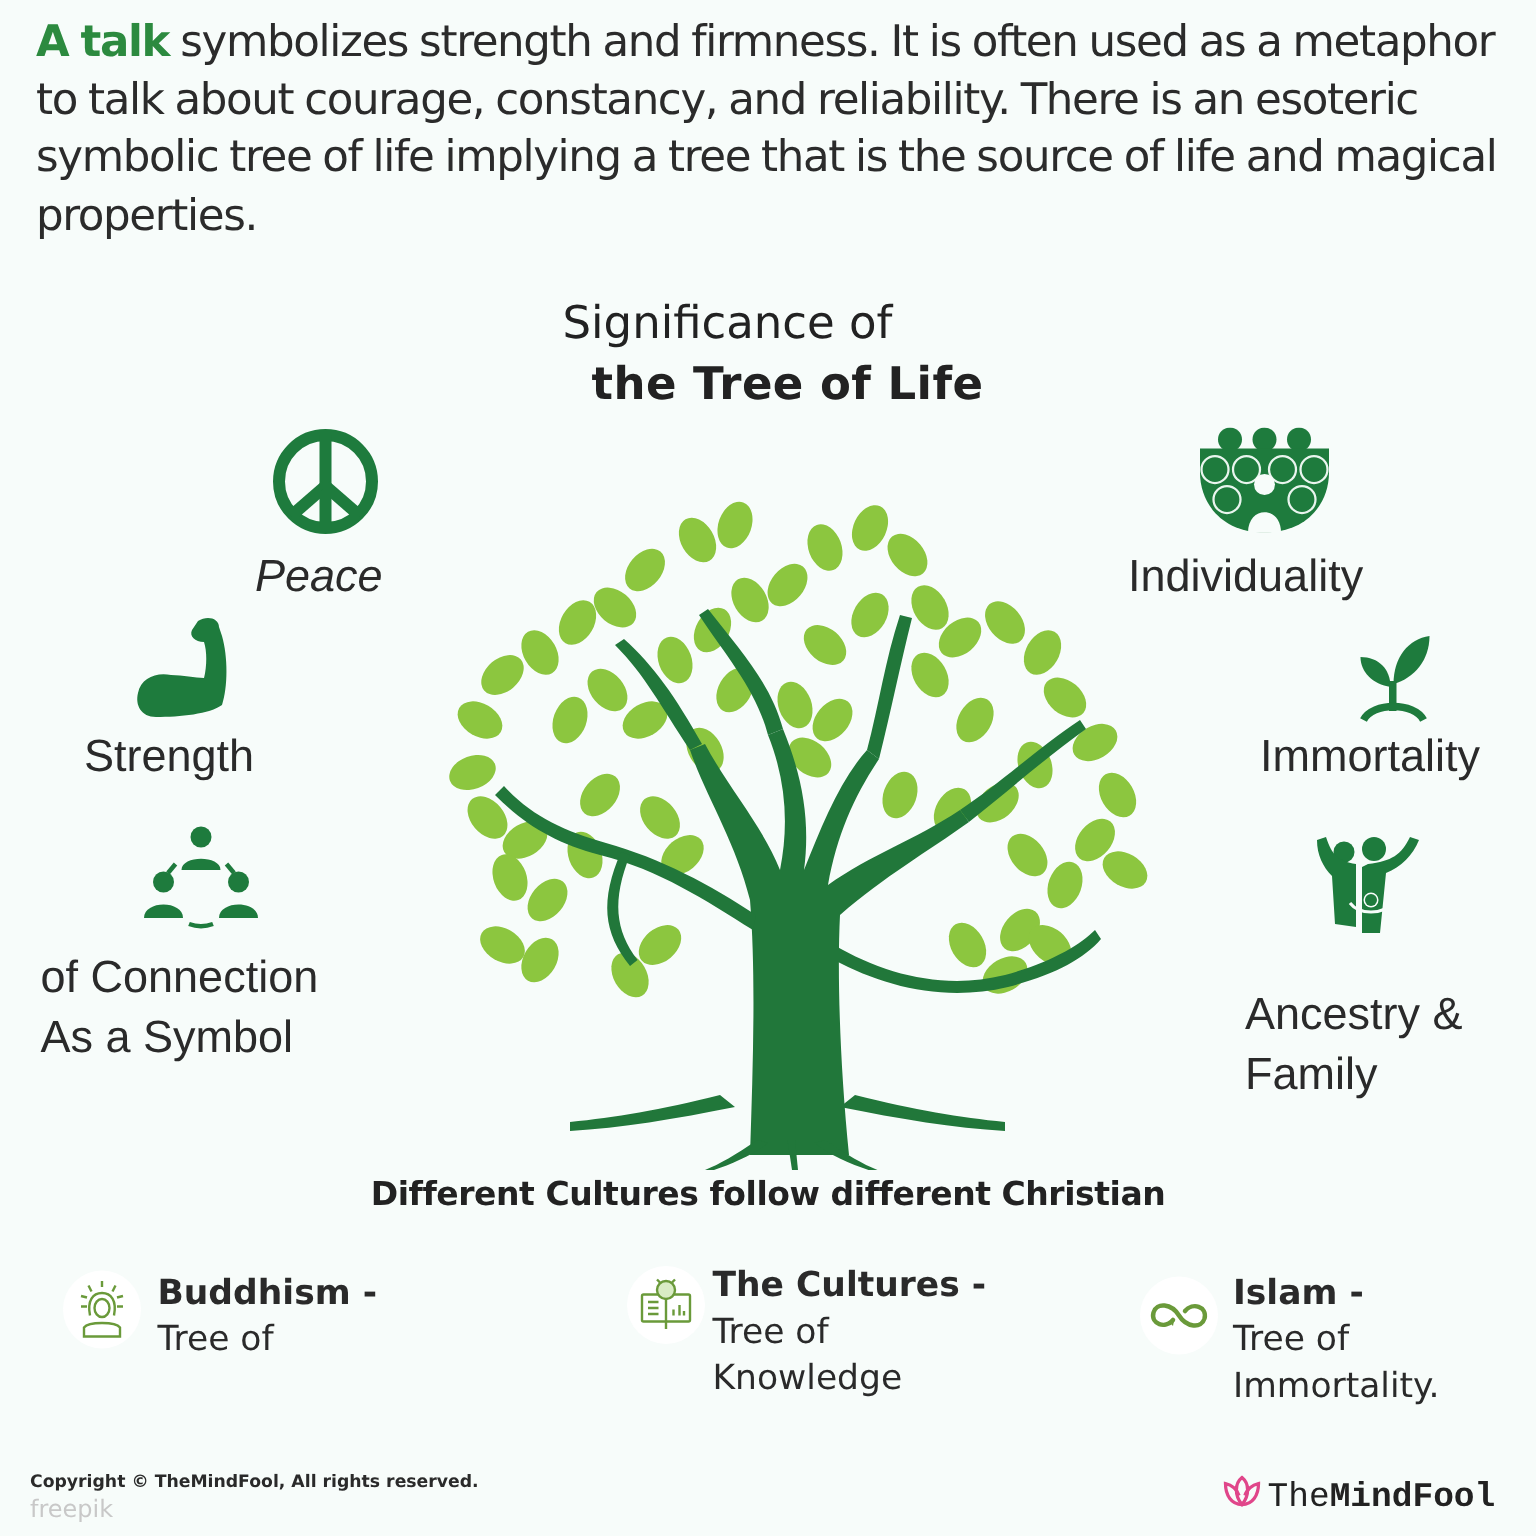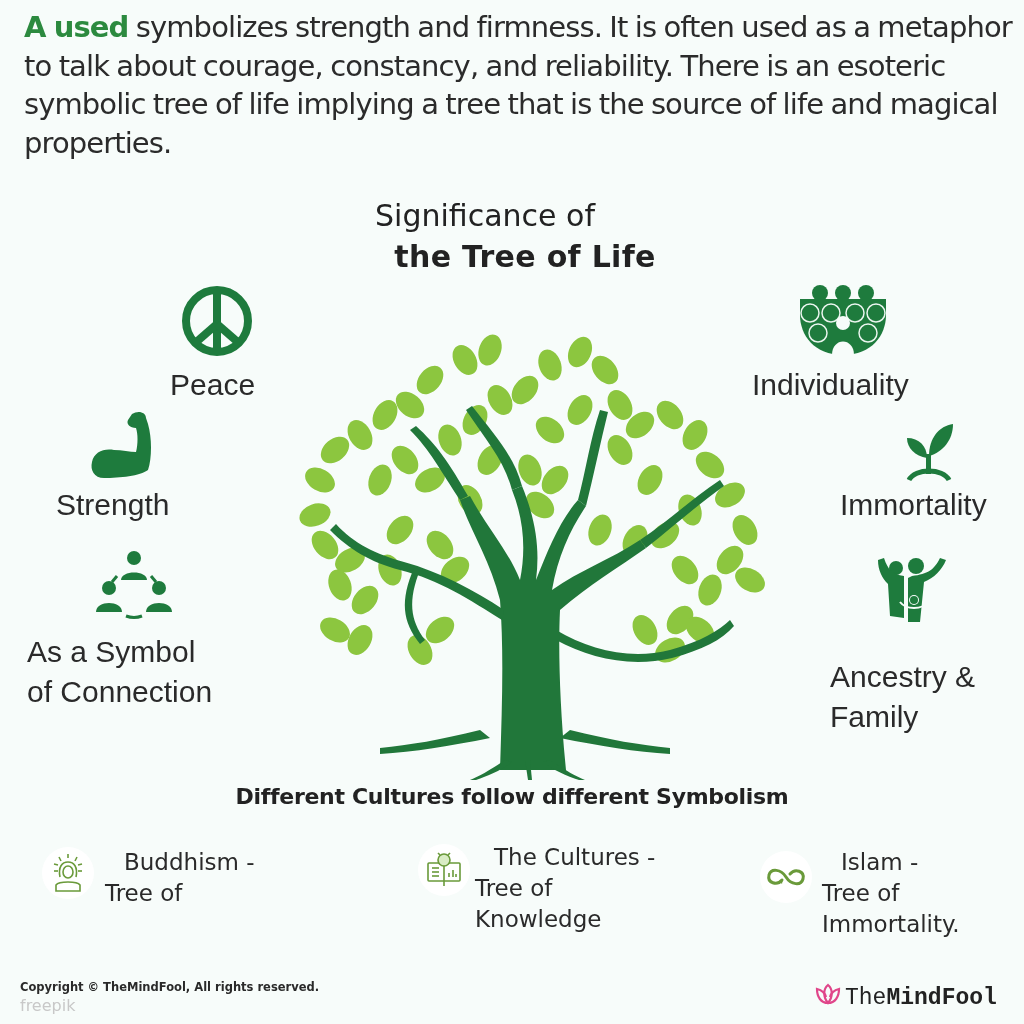--- a/index.html
+++ b/index.html
@@ -33,56 +33,56 @@
     font-family:"DejaVu Sans", sans-serif; font-weight:bold; font-size:22px; color:#222; letter-spacing:-0.3px;
   }
   .culture { position:absolute; }
   .culture .cicon {
     position:absolute; width:52px; height:52px; border-radius:50%;
     background:#ffffff; display:flex; align-items:center; justify-content:center;
   }
   .culture .ctext {
     position:absolute; font-family:"DejaVu Sans", sans-serif; font-size:23px; line-height:31px; color:#2a2a2a; white-space:nowrap;
   }
-  .culture .ctext b { font-weight:normal; display:block; font-size:23px;margin-left:19px; }
+  .culture .ctext b { font-weight:bold; display:block; font-size:23px; }
   .copyright {
     position:absolute; left:20px; top:980px;
     font-family:"DejaVu Sans", sans-serif; font-size:11.5px; font-weight:bold; color:#2a2a2a;
   }
   .freepik {
     position:absolute; left:20px; top:996px;
     font-family:"DejaVu Sans", sans-serif; font-size:16px; color:#c8c8c8;
   }
   .brand {
     position:absolute; left:815px; top:983px; display:flex; align-items:center; gap:4px;
     font-family:Liberation Mono, monospace; font-size:23px; color:#222;
   }
   .brand .b { font-weight:bold; }
 </style>
 </head>
 <body>
 
 <div class="intro">
-  <span class="lead">A used</span><span> symbolizes strength and firmness.  It is often used as a metaphor to talk about courage, constancy, and reliability. There is an esoteric symbolic tree of life implying a tree that is the source of life and magical properties.</span>
+  <span class="lead">A talk</span><span> symbolizes strength and firmness.  It is often used as a metaphor to talk about courage, constancy, and reliability. There is an esoteric symbolic tree of life implying a tree that is the source of life and magical properties.</span>
 </div>
 
 <div class="sig-title">
   <span class="l1">Significance of</span>
   <span class="l2">the Tree of Life</span>
 </div>
 
 <div class="ficon" style="left:180px;top:284px;">
   <svg width="74" height="74" viewBox="0 0 74 74">
     <circle cx="37" cy="37" r="31" fill="none" stroke="#1e7b3d" stroke-width="8"></circle>
     <line x1="37" y1="6" x2="37" y2="68" stroke="#1e7b3d" stroke-width="8"></line>
     <line x1="37" y1="40" x2="14" y2="60" stroke="#1e7b3d" stroke-width="8"></line>
     <line x1="37" y1="40" x2="60" y2="60" stroke="#1e7b3d" stroke-width="8"></line>
   </svg>
 </div>
-<div class="feature" style="left:170px;top:365px;">
+<div class="feature" style="left:170px;top:365px;font-style:italic;">
   <div class="label">Peace</div>
 </div>
 
 <div class="ficon" style="left:90px;top:410px;">
   <svg width="70" height="72" viewBox="0 0 70 72">
     <path d="M42 4 C48 0 56 2 56 8 L58 14 C62 28 62 48 58 60 C50 66 30 68 14 68 C4 68 0 60 2 52 C4 42 14 38 24 40 C32 40 40 42 46 42 C48 34 48 24 46 18 C40 18 36 14 38 10 Z" fill="#1e7b3d"></path>
   </svg>
 </div>
 <div class="feature" style="left:56px;top:485px;">
   <div class="label">Strength</div>
@@ -95,22 +95,22 @@
     <circle cx="14" cy="38" r="7" fill="#1e7b3d"></circle>
     <path d="M1 62 C1 50 27 50 27 62 Z" fill="#1e7b3d"></path>
     <circle cx="64" cy="38" r="7" fill="#1e7b3d"></circle>
     <path d="M51 62 C51 50 77 50 77 62 Z" fill="#1e7b3d"></path>
     <path d="M22 26 L17 32" stroke="#1e7b3d" stroke-width="3" fill="none"></path>
     <path d="M56 26 L61 32" stroke="#1e7b3d" stroke-width="3" fill="none"></path>
     <path d="M31 66 Q39 69 47 66" stroke="#1e7b3d" stroke-width="3" fill="none"></path>
   </svg>
 </div>
 <div class="feature" style="left:27px;top:632px;">
+  <div class="label">of Connection</div>
   <div class="label">As a Symbol</div>
-  <div class="label">of Connection</div>
 </div>
 
 <div class="ficon" style="left:800px;top:285px;">
   <svg width="86" height="70" viewBox="0 0 86 70">
     <defs>
         <clipPath id="crowd">
           <path d="M0 10 L86 10 L86 30 C86 50 72 70 43 70 C14 70 0 50 0 30 Z"></path>
         </clipPath>
       </defs>
     <circle cx="20" cy="8" r="8" fill="#1e7b3d"></circle>
@@ -235,21 +235,21 @@
       <path d="M130 240 C118 270 120 290 135 310 L130 314 C112 292 110 270 124 238 Z"></path>
       <path d="M190 400 C150 410 120 415 90 418 L90 424 C124 422 160 416 200 408 Z"></path>
       <path d="M280 400 C320 410 350 415 380 418 L380 424 C346 422 310 416 270 408 Z"></path>
       <path d="M215 430 C200 440 190 446 180 450 L186 450 C198 446 212 440 222 432 Z"></path>
       <path d="M260 430 C275 440 285 446 295 450 L289 450 C277 446 263 440 253 432 Z"></path>
       <path d="M235 430 L238 450 L242 450 L240 430 Z"></path>
     </g>
   </svg>
 </div>
 
-<div class="cultures-title">Different Cultures follow different Symbolism</div>
+<div class="cultures-title">Different Cultures follow different Christian</div>
 
 <div class="culture" style="left:42px;top:845px;">
   <div class="cicon" style="left:0;top:2px;">
     <svg width="34" height="40" viewBox="0 0 34 40">
       <g stroke="#6a9a3a" stroke-width="1.6" fill="none">
         <line x1="17" y1="1" x2="17" y2="5"></line>
           <line x1="8" y1="4" x2="10" y2="8"></line>
           <line x1="26" y1="4" x2="24" y2="8"></line>
         <line x1="3" y1="11" x2="7" y2="12"></line>
           <line x1="31" y1="11" x2="27" y2="12"></line>

